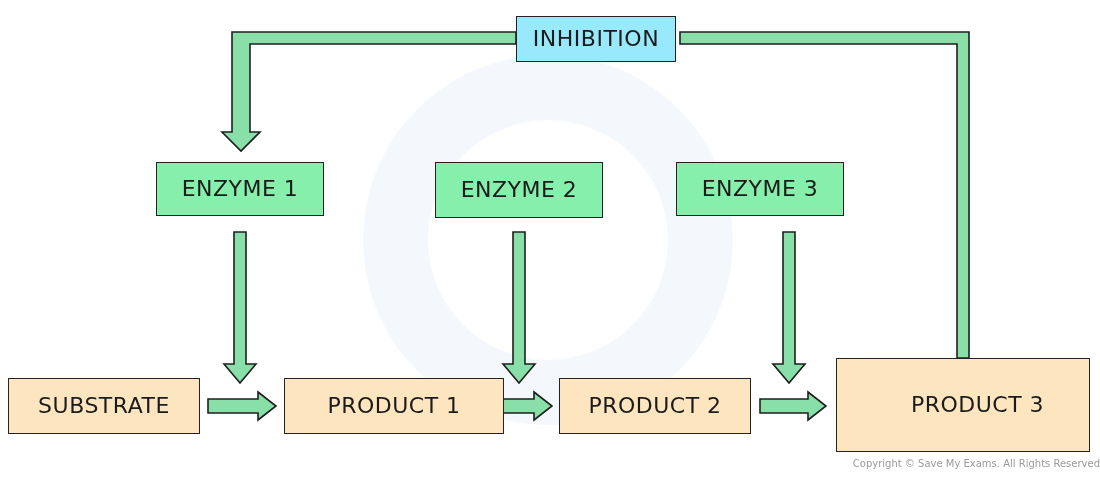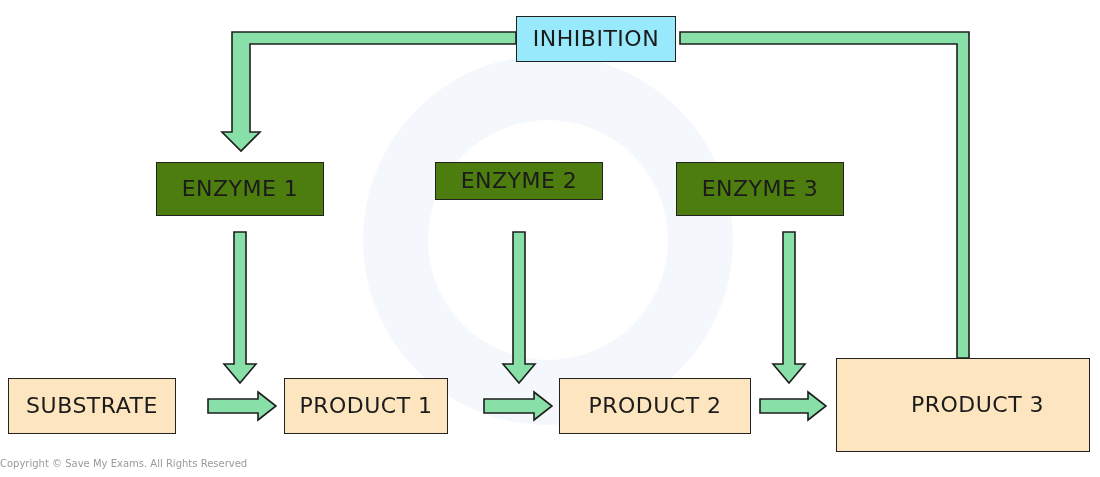--- a/index.html
+++ b/index.html
@@ -1,22 +1,22 @@
 <!DOCTYPE html>
 <html><head>
 <meta charset="utf-8">
 <style>
   html, body { margin:0; padding:0; background:#ffffff; }
   body { width:1100px; height:477px; position:relative; overflow:hidden; font-family:"DejaVu Sans", sans-serif; }
   svg#diagram { position:absolute; left:0; top:0; }
   .box { position:absolute; box-sizing:border-box; border:1.6px solid #222; display:flex; align-items:center; justify-content:center; text-align:center; color:#1b1b1b; font-size:22px; letter-spacing:0.5px; line-height:1.3; }
   .inhibit { background:#97e9fb; }
-  .enzyme { background:#4d7c0f; }
+  .enzyme { background:#86efac; }
   .product { background:#fde6bf; }
-  .copyright { position:absolute; left:0; width:1100px; top:458px; text-align:left; font-size:10px; color:#9a9a9a; }
+  .copyright { position:absolute; left:0; width:1100px; top:458px; text-align:right; font-size:10px; color:#9a9a9a; }
 </style>
 </head>
 <body>
 
 <svg id="diagram" width="1100" height="477">
 
   <g opacity="0.05">
     <circle cx="548" cy="240" r="185" fill="#3a6fd8"></circle>
     <circle cx="548" cy="240" r="120" fill="#ffffff"></circle>
   </g>
@@ -36,31 +36,31 @@
   </g>
 </svg>
 
 <div class="box inhibit" style="left:516px; top:16px; width:160px; height:46px;">
   <span>INHIBITION</span>
 </div>
 
 <div class="box enzyme" style="left:156px; top:162px; width:168px; height:54px;">
   <span>ENZYME 1</span>
 </div>
-<div class="box enzyme" style="left:435px; top:162px; width:168px; height:38px;">
+<div class="box enzyme" style="left:435px; top:162px; width:168px; height:56px;">
   <span>ENZYME 2</span>
 </div>
 <div class="box enzyme" style="left:676px; top:162px; width:168px; height:54px;">
   <span>ENZYME 3</span>
 </div>
 
-<div class="box product" style="left:8px; top:378px; width:168px; height:56px;">
+<div class="box product" style="left:8px; top:378px; width:192px; height:56px;">
   <span>SUBSTRATE</span>
 </div>
-<div class="box product" style="left:284px; top:378px; width:164px; height:56px;justify-content:center;">
+<div class="box product" style="left:284px; top:378px; width:220px; height:56px;justify-content:center;">
   <span>PRODUCT 1</span>
 </div>
 <div class="box product" style="left:559px; top:378px; width:192px; height:56px;text-align:right;">
   <span>PRODUCT 2</span>
 </div>
 <div class="box product" style="left:836px; top:358px; width:254px; height:94px; flex-direction:column;padding-left:29px;">
   <span>PRODUCT 3</span>
 </div>
 
 <div class="copyright">Copyright © Save My Exams. All Rights Reserved</div>

